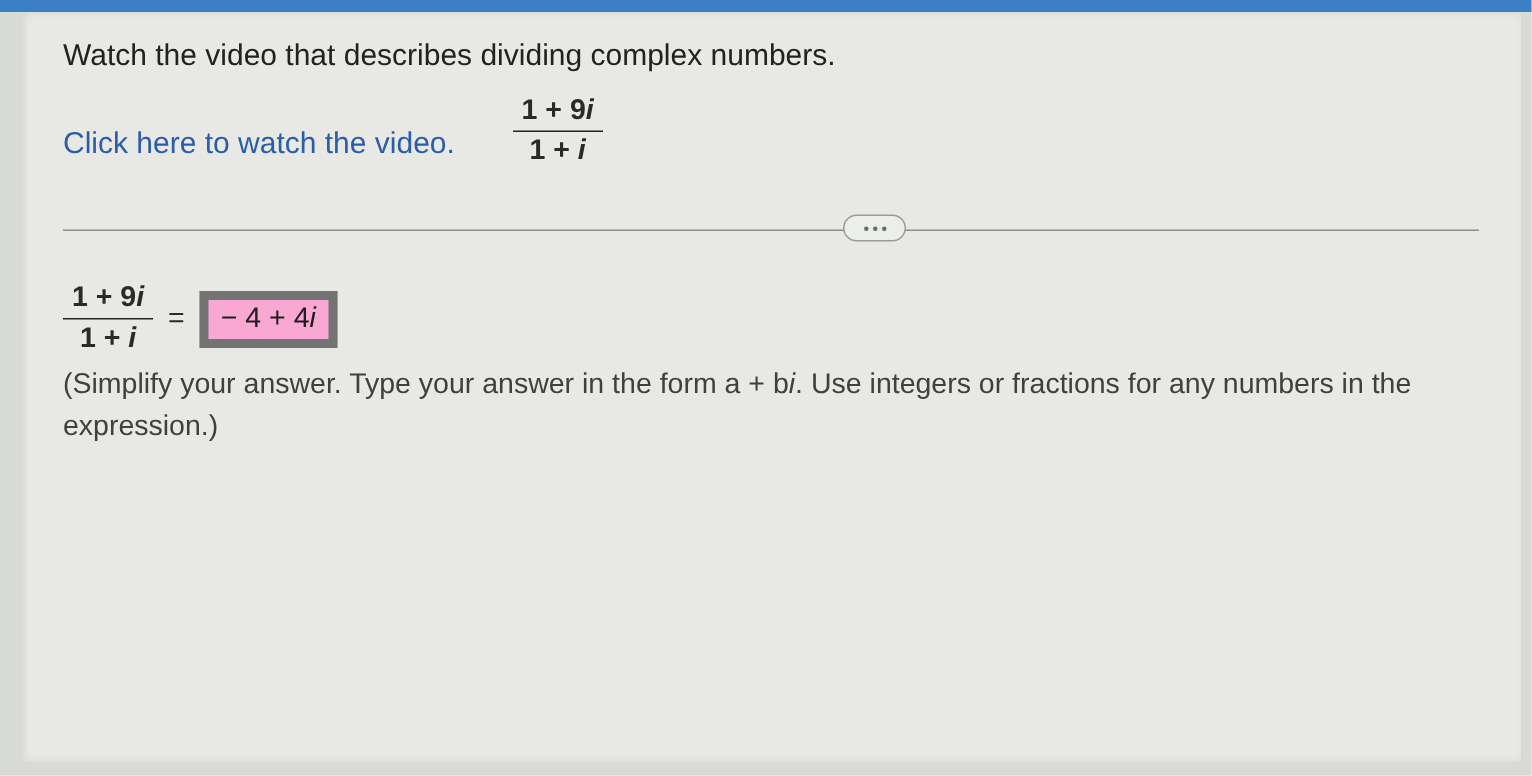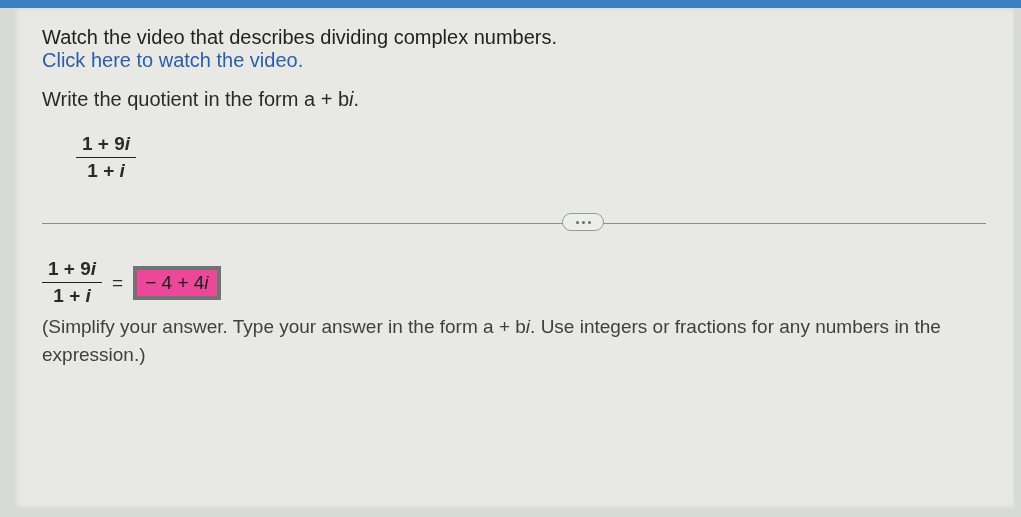--- a/index.html
+++ b/index.html
@@ -16,20 +16,21 @@
       background: #e8e9e4;
       margin: 8px 0 0 14px;
       padding: 18px 28px 28px 28px;
       width: 1000px;
       min-height: 500px;
       box-shadow: inset 2px 0 6px rgba(0,0,0,0.08);
     }
     .instruction {
       font-size: 20px;
       color: #222;
+      margin-bottom: 14px;
     }
     .video-link {
       color: #2b5ea8;
       font-size: 20px;
       cursor: pointer;
       display: inline-block;
       margin-bottom: 16px;
     }
     .prompt {
       font-size: 20px;
@@ -74,22 +75,22 @@
     .answer-row {
       display: flex;
       align-items: center;
       gap: 10px;
       margin-left: 0;
       margin-bottom: 6px;
     }
     .answer-row .fraction { margin-left: 0; margin-bottom: 0; font-size: 19px; }
     .equals { font-size: 19px; }
     .answer-box {
-      border: 4px solid #737373;
-      background: #ec4899;
+      border: 6px solid #737373;
+      background: #f9a8d4;
       padding: 2px 8px;
       font-size: 19px;
       color: #1e1e1e;
       min-width: 70px;
       display: inline-block;
       text-align: left;
     }
     .hint {
       font-size: 19px;
       color: #404040;
@@ -100,23 +101,20 @@
   </style>
 </head>
 <body>
 
 <div class="page">
 
   <p class="instruction">Watch the video that describes dividing complex numbers.</p>
 
   <a class="video-link">Click here to watch the video.</a>
 
-  <p class="prompt">
-    <span>Write the quotient in the form a + b</span><span class="math-em">i</span><span>.</span>
-  </p>
 
   <div class="fraction">
     <span class="num">
       <span>1 + 9</span><span class="math-em">i</span>
     </span>
     <span class="den">
       <span>1 + </span><span class="math-em">i</span>
     </span>
   </div>
 

